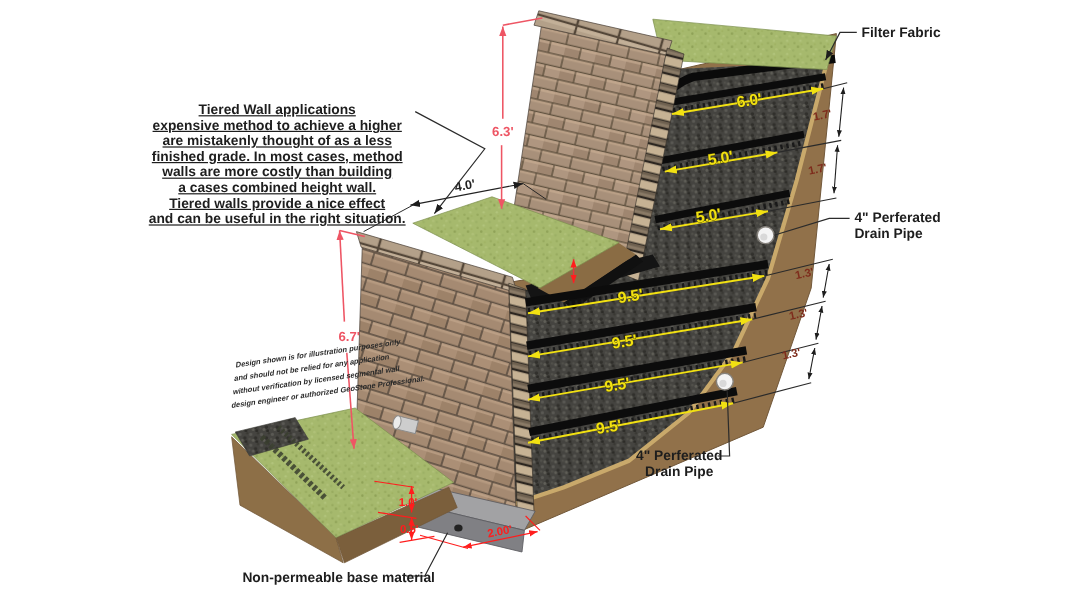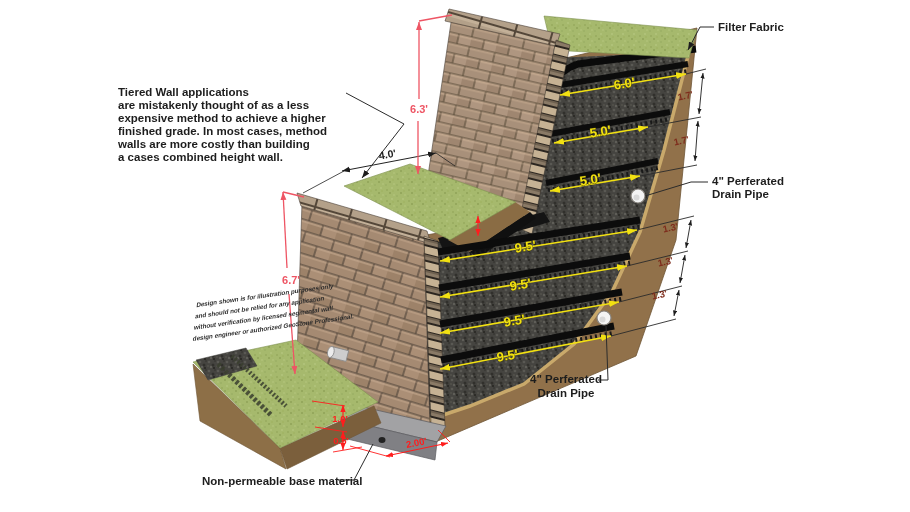--- a/index.html
+++ b/index.html
@@ -1,20 +1,20 @@
 <!DOCTYPE html>
 <html><head>
 <meta charset="utf-8">
 <style>
   html,body{margin:0;padding:0;background:#fff;}
   .stage{position:relative;width:910px;height:512px;background:#ffffff;overflow:hidden;
          font-family:"Liberation Sans",sans-serif;}
   .stage svg{position:absolute;left:0;top:0;}
-  .note{position:absolute;left:118px;top:86px;width:226px;text-align:left;
-        font-size:11.5px;line-height:13px;font-weight:bold;color:#1d1d1d;}
+  .note{position:absolute;left:118px;top:86px;width:226px;text-align:center;
+        font-size:11.5px;line-height:13px;font-weight:bold;color:#1d1d1d;text-decoration:underline;}
   .disc{position:absolute;left:197px;top:299px;width:178px;font-size:6.3px;line-height:11px;
         font-weight:bold;color:#2b2b2b;transform:rotate(-8deg) skewX(-14deg);transform-origin:0 0;}
   svg text{font-family:"Liberation Sans",sans-serif;}
   .tY{font-size:13px;font-weight:bold;fill:#f2e112;stroke:#4a4604;stroke-width:0.7px;paint-order:stroke;}
   .tM{font-size:9.5px;font-weight:bold;fill:#7e2c1c;}
   .tP{font-size:11px;font-weight:bold;fill:#ee5564;}
   .tR{font-size:9.5px;font-weight:bold;fill:#ff1d1d;}
   .tK{font-size:11.5px;font-weight:bold;fill:#1d1d1d;}
   .tD{font-size:10.5px;font-weight:bold;fill:#222222;}
 </style>
@@ -258,25 +258,27 @@
   <text class="tK" x="566" y="397" text-anchor="middle">Drain Pipe</text>
 
   <polyline points="338,480 354,480 373,444" fill="none" stroke="#2b2b2b" stroke-width="1"></polyline>
   <text class="tK" x="202" y="485">Non-permeable base material</text>
 
   <polyline points="346,93 404,124 362,178" fill="none" stroke="#2b2b2b" stroke-width="1" marker-end="url(#aK)"></polyline>
 </svg>
 
 <div class="note">
   <div>Tiered Wall applications</div>
+  <div>expensive method to achieve a higher</div>
   <div>are mistakenly thought of as a less</div>
-  <div>expensive method to achieve a higher</div>
   <div>finished grade.  In most cases, method</div>
   <div>walls are more costly than building</div>
   <div>a cases combined height wall.</div>
+  <div>Tiered walls provide a nice effect</div>
+  <div>and can be useful in the right situation.</div>
 </div>
 
 <div class="disc">
   <div>Design shown is for illustration purposes only</div>
   <div>and should not be relied for any application</div>
   <div>without verification by licensed segmental wall</div>
   <div>design engineer or authorized GeoStone Professional.</div>
 </div>
 </div>
 

